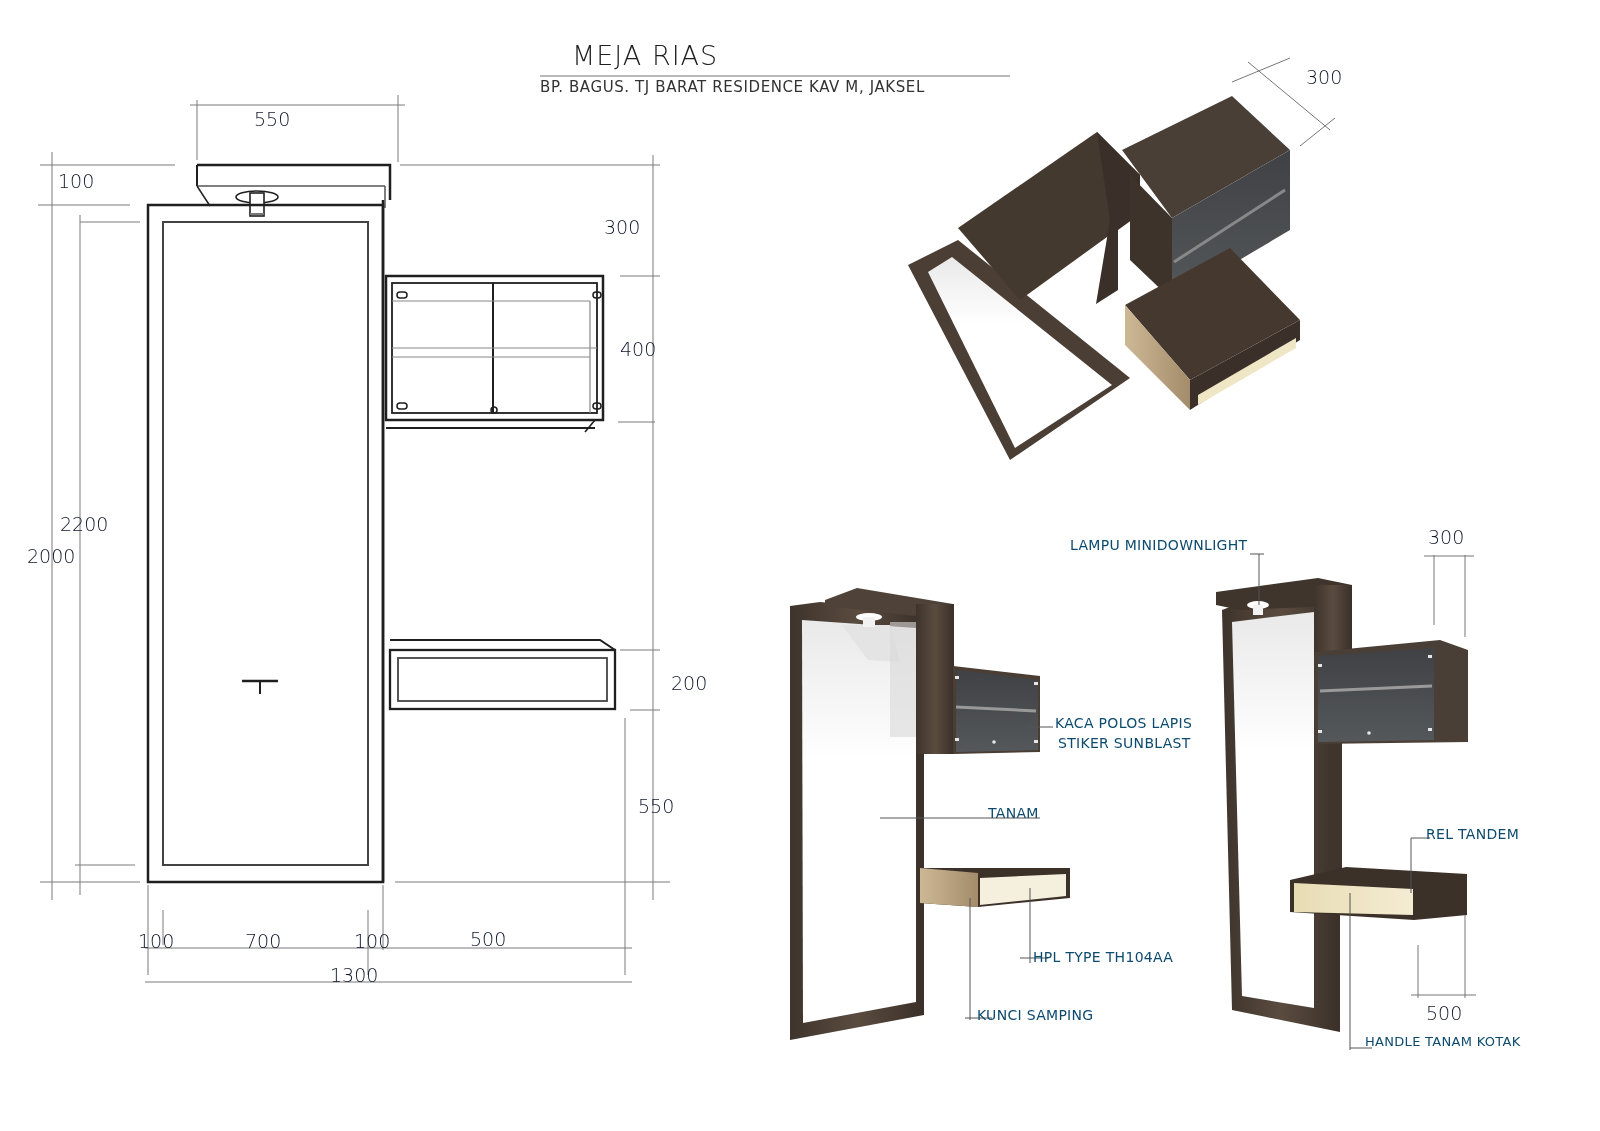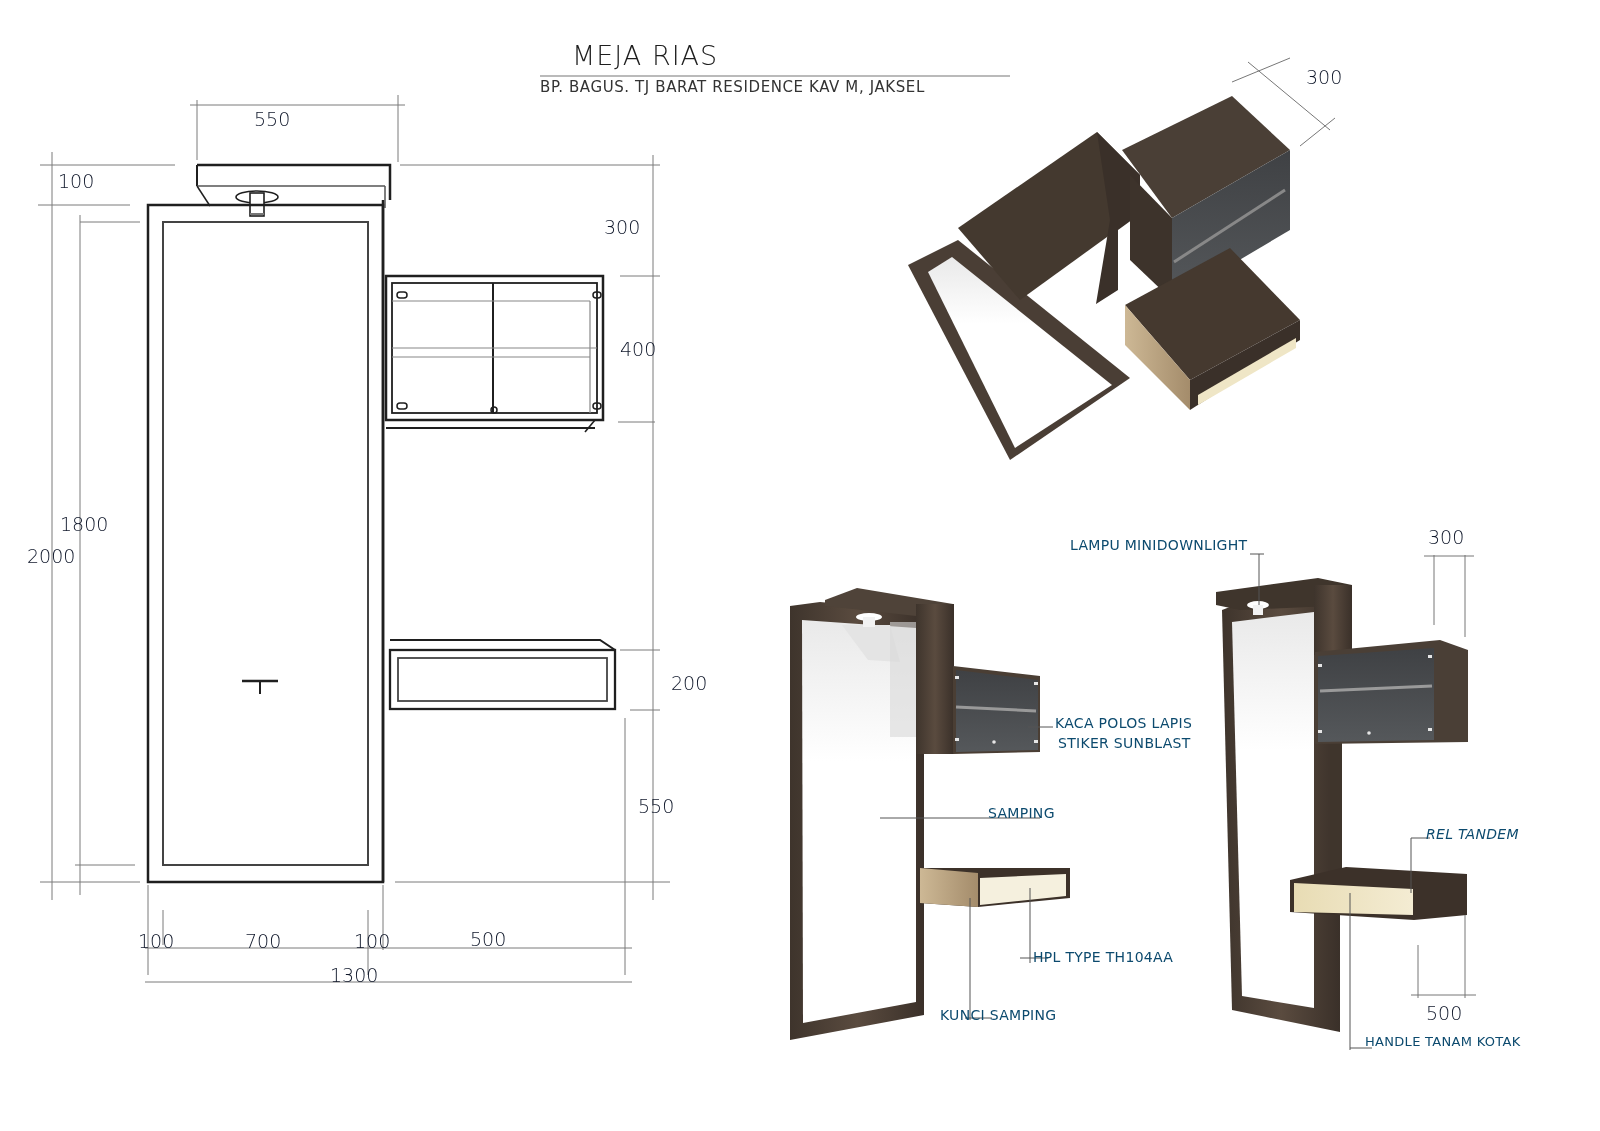--- a/index.html
+++ b/index.html
@@ -237,36 +237,36 @@
     <line x1="540" y1="76" x2="1010" y2="76" stroke="#777" stroke-width="1.2"></line>
   </svg>
 
   <div class="lbl title">MEJA RIAS</div>
   <div class="lbl subtitle">BP. BAGUS. TJ BARAT RESIDENCE KAV M, JAKSEL</div>
 
   <div class="lbl dim" style="left:254px;top:110px;">550</div>
   <div class="lbl dim" style="left:58px;top:172px;">100</div>
   <div class="lbl dim" style="left:604px;top:218px;">300</div>
   <div class="lbl dim" style="left:620px;top:340px;">400</div>
-  <div class="lbl dim" style="left:60px;top:515px;">1800</div>
+  <div class="lbl dim" style="left:60px;top:515px;">2200</div>
   <div class="lbl dim" style="left:27px;top:547px;">2000</div>
   <div class="lbl dim" style="left:640px;top:674px;margin-left:31px;">200</div>
   <div class="lbl dim" style="left:638px;top:797px;">550</div>
   <div class="lbl dim" style="left:138px;top:932px;">100</div>
   <div class="lbl dim" style="left:245px;top:932px;">700</div>
   <div class="lbl dim" style="left:354px;top:932px;">100</div>
   <div class="lbl dim" style="left:470px;top:930px;">500</div>
   <div class="lbl dim" style="left:330px;top:966px;">1300</div>
 
   <div class="lbl dim" style="left:1306px;top:68px;">300</div>
 
   <div class="lbl note" style="left:1055px;top:716px;">KACA POLOS LAPIS</div>
   <div class="lbl note" style="left:1058px;top:736px;text-align:right;">STIKER SUNBLAST</div>
-  <div class="lbl note" style="left:988px;top:806px;">SAMPING</div>
+  <div class="lbl note" style="left:988px;top:806px;">TANAM</div>
   <div class="lbl note" style="left:1033px;top:950px;text-align:right;">HPL TYPE TH104AA</div>
-  <div class="lbl note" style="left:940px;top:1008px;">KUNCI SAMPING</div>
+  <div class="lbl note" style="left:977px;top:1008px;">KUNCI SAMPING</div>
 
   <div class="lbl note" style="left:1070px;top:538px;">LAMPU MINIDOWNLIGHT</div>
   <div class="lbl dim" style="left:1428px;top:528px;">300</div>
-  <div class="lbl note" style="left:1426px;top:827px;font-style:italic;">REL TANDEM</div>
+  <div class="lbl note" style="left:1426px;top:827px;">REL TANDEM</div>
   <div class="lbl dim" style="left:1426px;top:1004px;">500</div>
   <div class="lbl note sm" style="left:1365px;top:1035px;">HANDLE TANAM KOTAK</div>
 </div>
 
 </body></html>

